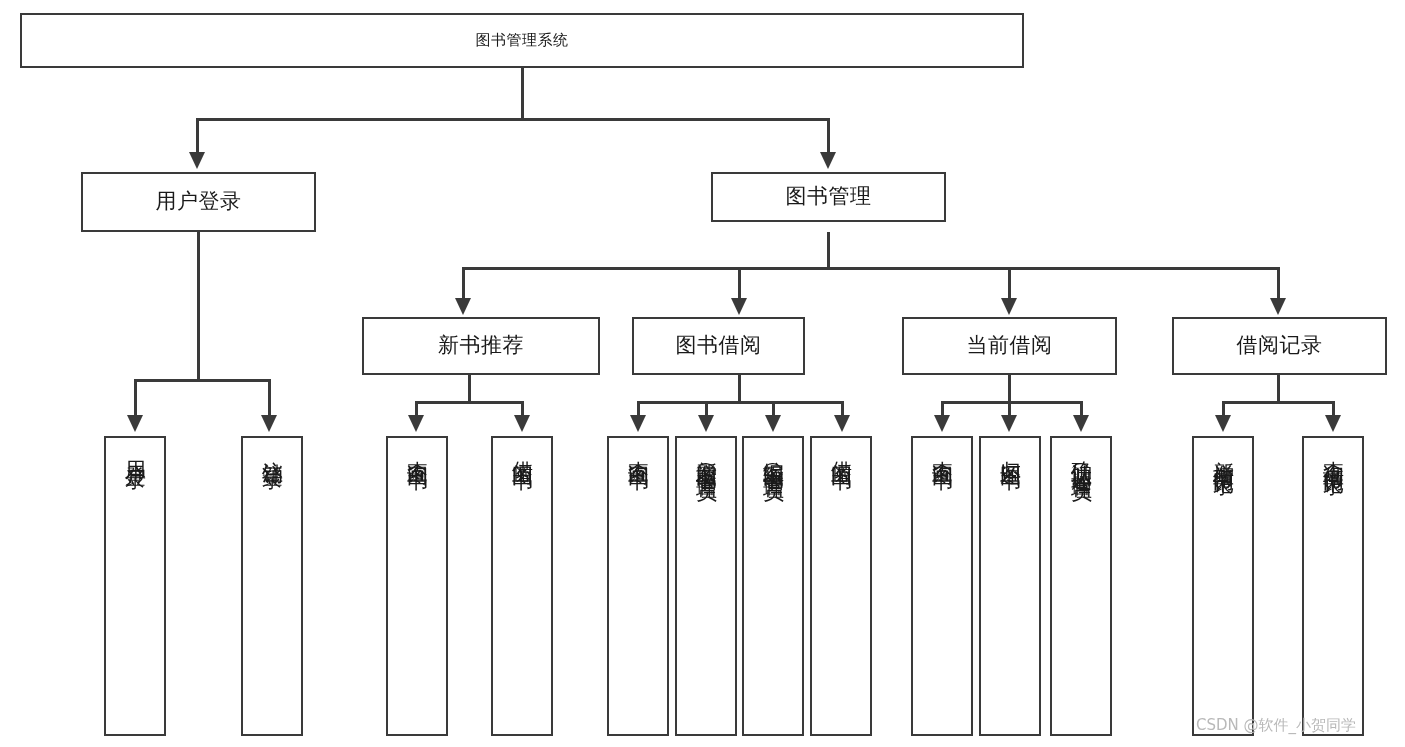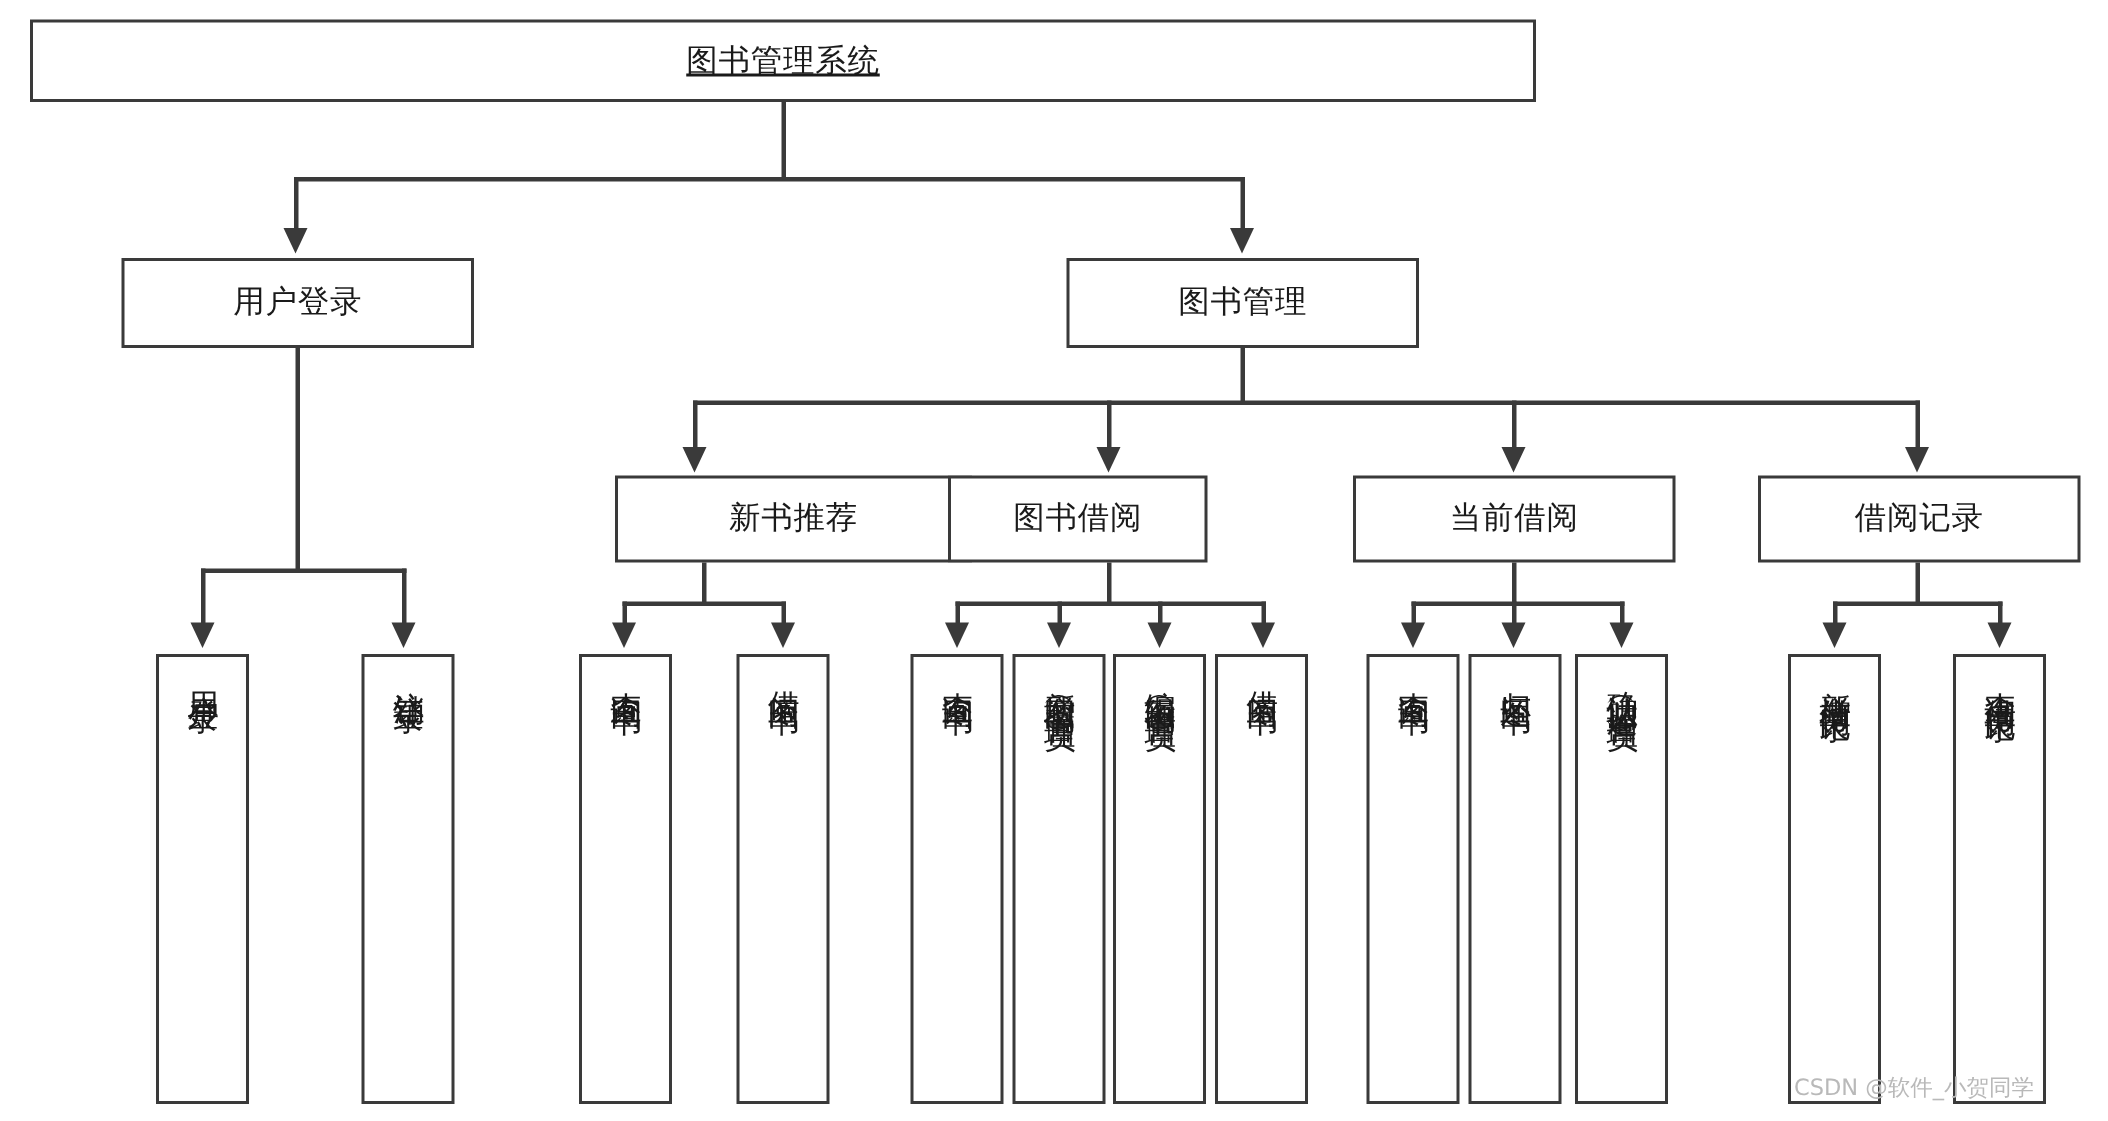--- a/index.html
+++ b/index.html
@@ -33,22 +33,21 @@
     text-align: center;
     line-height: 1.12;
     letter-spacing: 0.5px;
     white-space: nowrap;
   }
   
   .node.horiz .node-label {
     font-size: 21px;
   }
   .node.root .node-label {
-    font-size: 21px;
-    text-decoration: underline;
+    font-size: 15px;
   }
   
   .node.vert {
     align-items: flex-start;
     justify-content: center;
     padding-top: 6px;
   }
   .node.vert .node-label {
     writing-mode: vertical-rl;
     text-orientation: upright;
@@ -96,21 +95,21 @@
 
   <div class="edge v" style="left:196px; top:118px; width:3px; height:38px;"></div>
   <div class="arrow" style="left:189px; top:152px;"></div>
   <div class="edge v" style="left:827px; top:118px; width:3px; height:38px;"></div>
   <div class="arrow" style="left:820px; top:152px;"></div>
 
   <div class="node horiz" style="left:81px; top:172px; width:235px; height:60px;">
     <span class="node-label">用户登录</span>
   </div>
 
-  <div class="node horiz" style="left:711px; top:172px; width:235px; height:60px;">
+  <div class="node horiz" style="left:711px; top:172px; width:235px; height:50px;">
     <span class="node-label">图书管理</span>
   </div>
 
   <div class="edge v" style="left:197px; top:232px; width:3px; height:149px;"></div>
   <div class="edge h" style="left:134px; top:379px; width:137px; height:3px;"></div>
   <div class="edge v" style="left:134px; top:379px; width:3px; height:40px;"></div>
   <div class="arrow" style="left:127px; top:415px;"></div>
   <div class="edge v" style="left:268px; top:379px; width:3px; height:40px;"></div>
   <div class="arrow" style="left:261px; top:415px;"></div>
 
@@ -118,21 +117,21 @@
   <div class="edge h" style="left:462px; top:267px; width:818px; height:3px;"></div>
   <div class="edge v" style="left:462px; top:267px; width:3px; height:35px;"></div>
   <div class="arrow" style="left:455px; top:298px;"></div>
   <div class="edge v" style="left:738px; top:267px; width:3px; height:35px;"></div>
   <div class="arrow" style="left:731px; top:298px;"></div>
   <div class="edge v" style="left:1008px; top:267px; width:3px; height:35px;"></div>
   <div class="arrow" style="left:1001px; top:298px;"></div>
   <div class="edge v" style="left:1277px; top:267px; width:3px; height:35px;"></div>
   <div class="arrow" style="left:1270px; top:298px;"></div>
 
-  <div class="node horiz" style="left:362px; top:317px; width:238px; height:58px;margin-left:48px;">
+  <div class="node horiz" style="left:362px; top:317px; width:238px; height:58px;">
     <span class="node-label">新书推荐</span>
   </div>
   <div class="node horiz" style="left:632px; top:317px; width:173px; height:58px;">
     <span class="node-label">图书借阅</span>
   </div>
   <div class="node horiz" style="left:902px; top:317px; width:215px; height:58px;">
     <span class="node-label">当前借阅</span>
   </div>
   <div class="node horiz" style="left:1172px; top:317px; width:215px; height:58px;">
     <span class="node-label">借阅记录</span>

